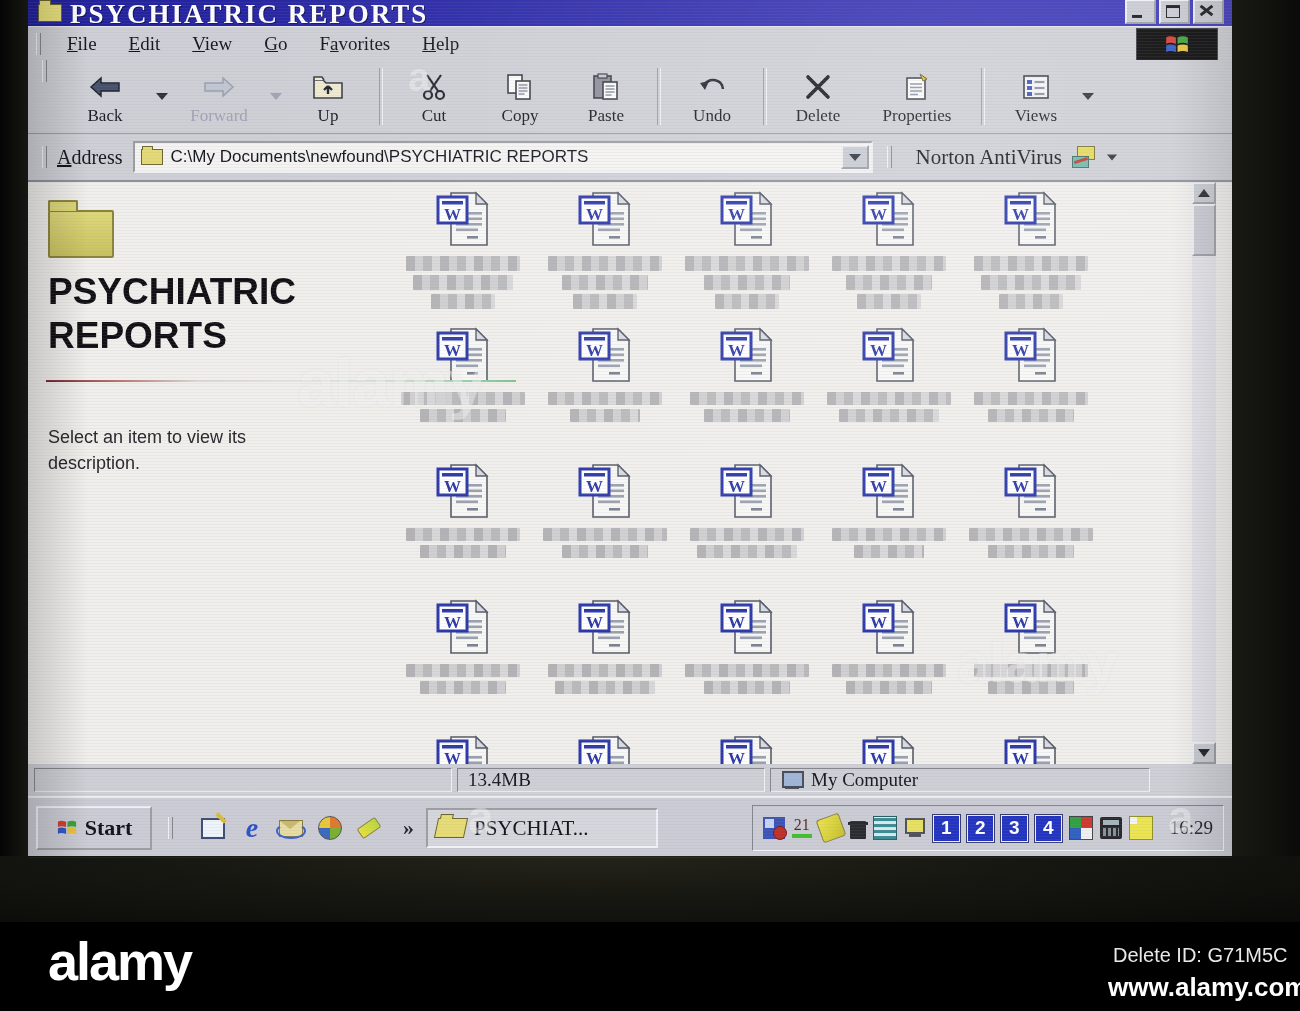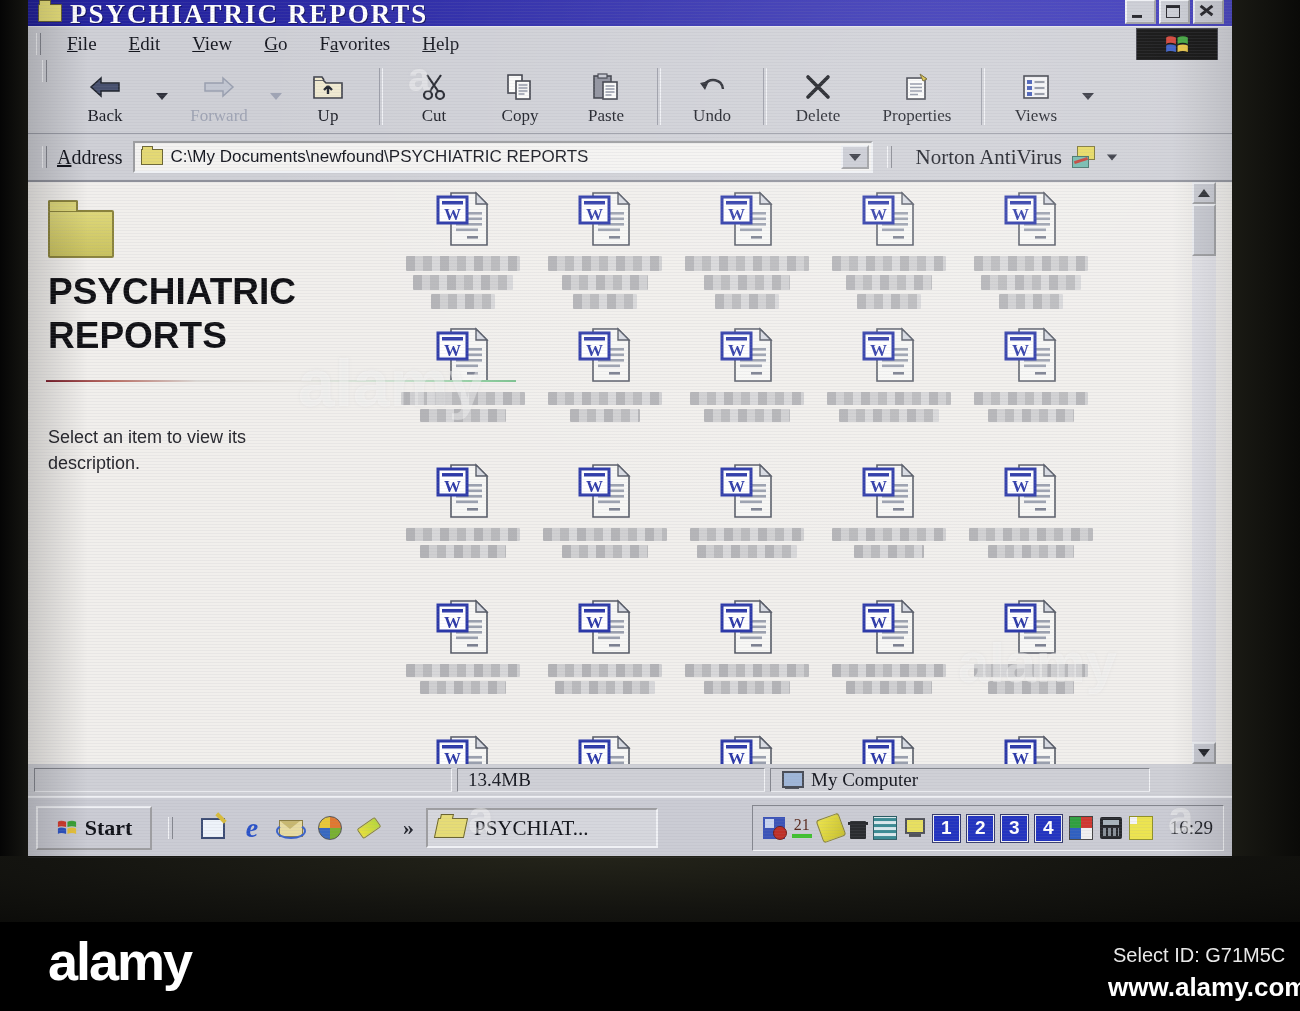--- a/index.html
+++ b/index.html
@@ -1012,17 +1012,17 @@
     <span class="ghost" style="left:1140px;top:790px;font-size:46px;">a</span>
     <span class="ghost" style="left:380px;top:55px;font-size:40px;">a</span>
   </div>
 
   <div class="bezel-left"></div>
   <div class="bezel-right"></div>
   <div class="bezel-bottom"></div>
 
   <div class="wmbar">
     <span class="brand">alamy</span>
-    <span class="imageid">Select ID: G71M5C</span>
+    <span class="imageid">Delete ID: G71M5C</span>
     <span class="url">www.alamy.com</span>
   </div>
 
 </div>
 
 </body></html>

